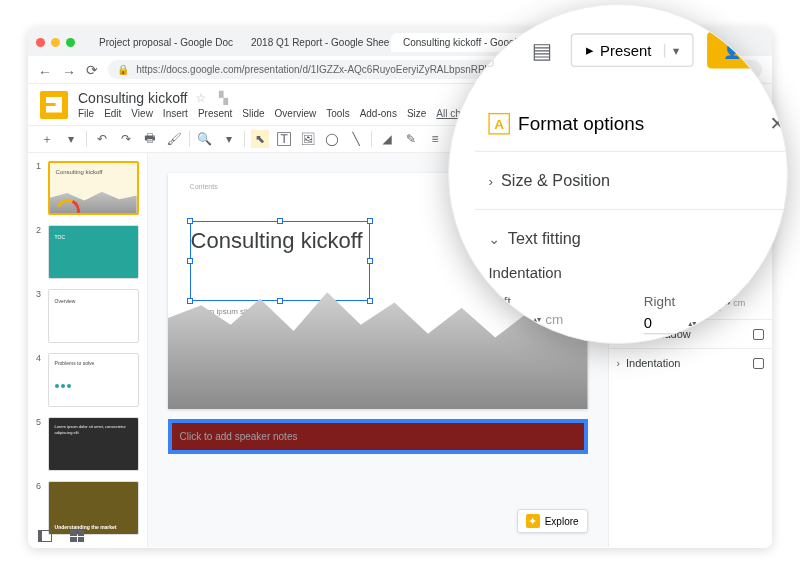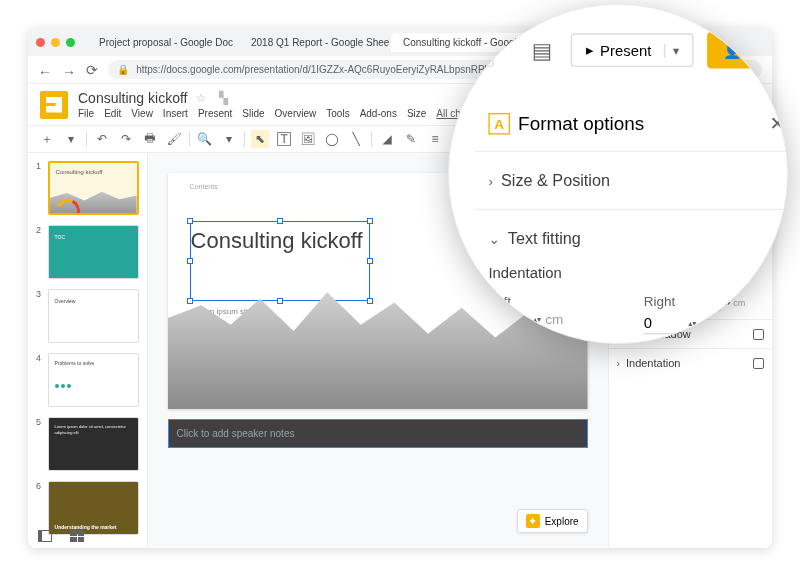--- a/index.html
+++ b/index.html
@@ -46,21 +46,21 @@
   .slide{ width:420px; height:236px; background:#fff; box-shadow:0 1px 3px rgba(0,0,0,0.15); position:relative; overflow:hidden;}
   .mountains{ position:absolute; bottom:0; left:0; right:0; height:55%; background: linear-gradient(180deg, #d9d9d9 0%, #b9b9b9 40%, #8a8a8a 100%); clip-path: polygon(0 30%, 8% 20%, 15% 35%, 22% 15%, 30% 40%, 38% 10%, 46% 35%, 54% 18%, 62% 42%, 70% 22%, 78% 45%, 86% 25%, 94% 40%, 100% 30%, 100% 100%, 0 100%);}
   .slide-top-text{ position:absolute; top:10px; left:22px; font-size:7px; color:#aaa;}
   .sel-box{ position:absolute; top:48px; left:22px; width:180px; height:80px; border:1px solid #1a73e8; }
   .handle{position:absolute; width:6px; height:6px; background:#fff; border:1px solid #1a73e8;}
   .h-tl{top:-4px; left:-4px;} .h-tr{top:-4px; right:-4px;} .h-bl{bottom:-4px; left:-4px;} .h-br{bottom:-4px; right:-4px;}
   .h-tm{top:-4px; left:50%; transform:translateX(-50%);} .h-bm{bottom:-4px; left:50%; transform:translateX(-50%);}
   .h-ml{top:50%; left:-4px; transform:translateY(-50%);} .h-mr{top:50%; right:-4px; transform:translateY(-50%);}
   .slide-title{ font-size:22px; color:#3c4043; padding:6px 0 0 0; line-height:1.15;}
   .slide-sub{ position:absolute; top:134px; left:24px; font-size:8px; color:#888;}
-  .notes{ width:420px; margin-top:10px; background:#404040; border:1px solid #3b82f6; padding:8px; font-size:10px; color:#9aa0a6;}
+  .notes{ width:420px; margin-top:10px; background:#7f1d1d; border:4px solid #3b82f6; padding:8px; font-size:10px; color:#9aa0a6;}
   .explore-fab{ position:absolute; right:20px; bottom:14px; background:#fff; border:1px solid #dadce0; border-radius:3px; padding:4px 8px; font-size:10px; display:flex; align-items:center; gap:5px; box-shadow:0 1px 3px rgba(0,0,0,0.1); cursor:pointer;}
   .explore-plus{ width:14px; height:14px; background:#f4b400; color:#fff; display:flex; align-items:center; justify-content:center; border-radius:2px; font-size:11px;}
 
   .side-panel{ width:165px; background:#fff; border-left:1px solid #eee; overflow:hidden; font-size:10px;}
   .sp-head{display:flex; align-items:center; gap:6px; padding:8px; font-weight:500; font-size:12px;}
   .sp-close{ margin-left:auto; color:#5f6368; cursor:pointer;}
   .sp-sec{ border-top:1px solid #eee; padding:8px; }
   .sp-sec-h{display:flex; align-items:center; gap:6px; font-size:11px; color:#3c4043; cursor:pointer;}
   .chev{font-size:10px; color:#5f6368;}
   .sp-label{ color:#5f6368; font-size:9px; margin:6px 0 2px;}

